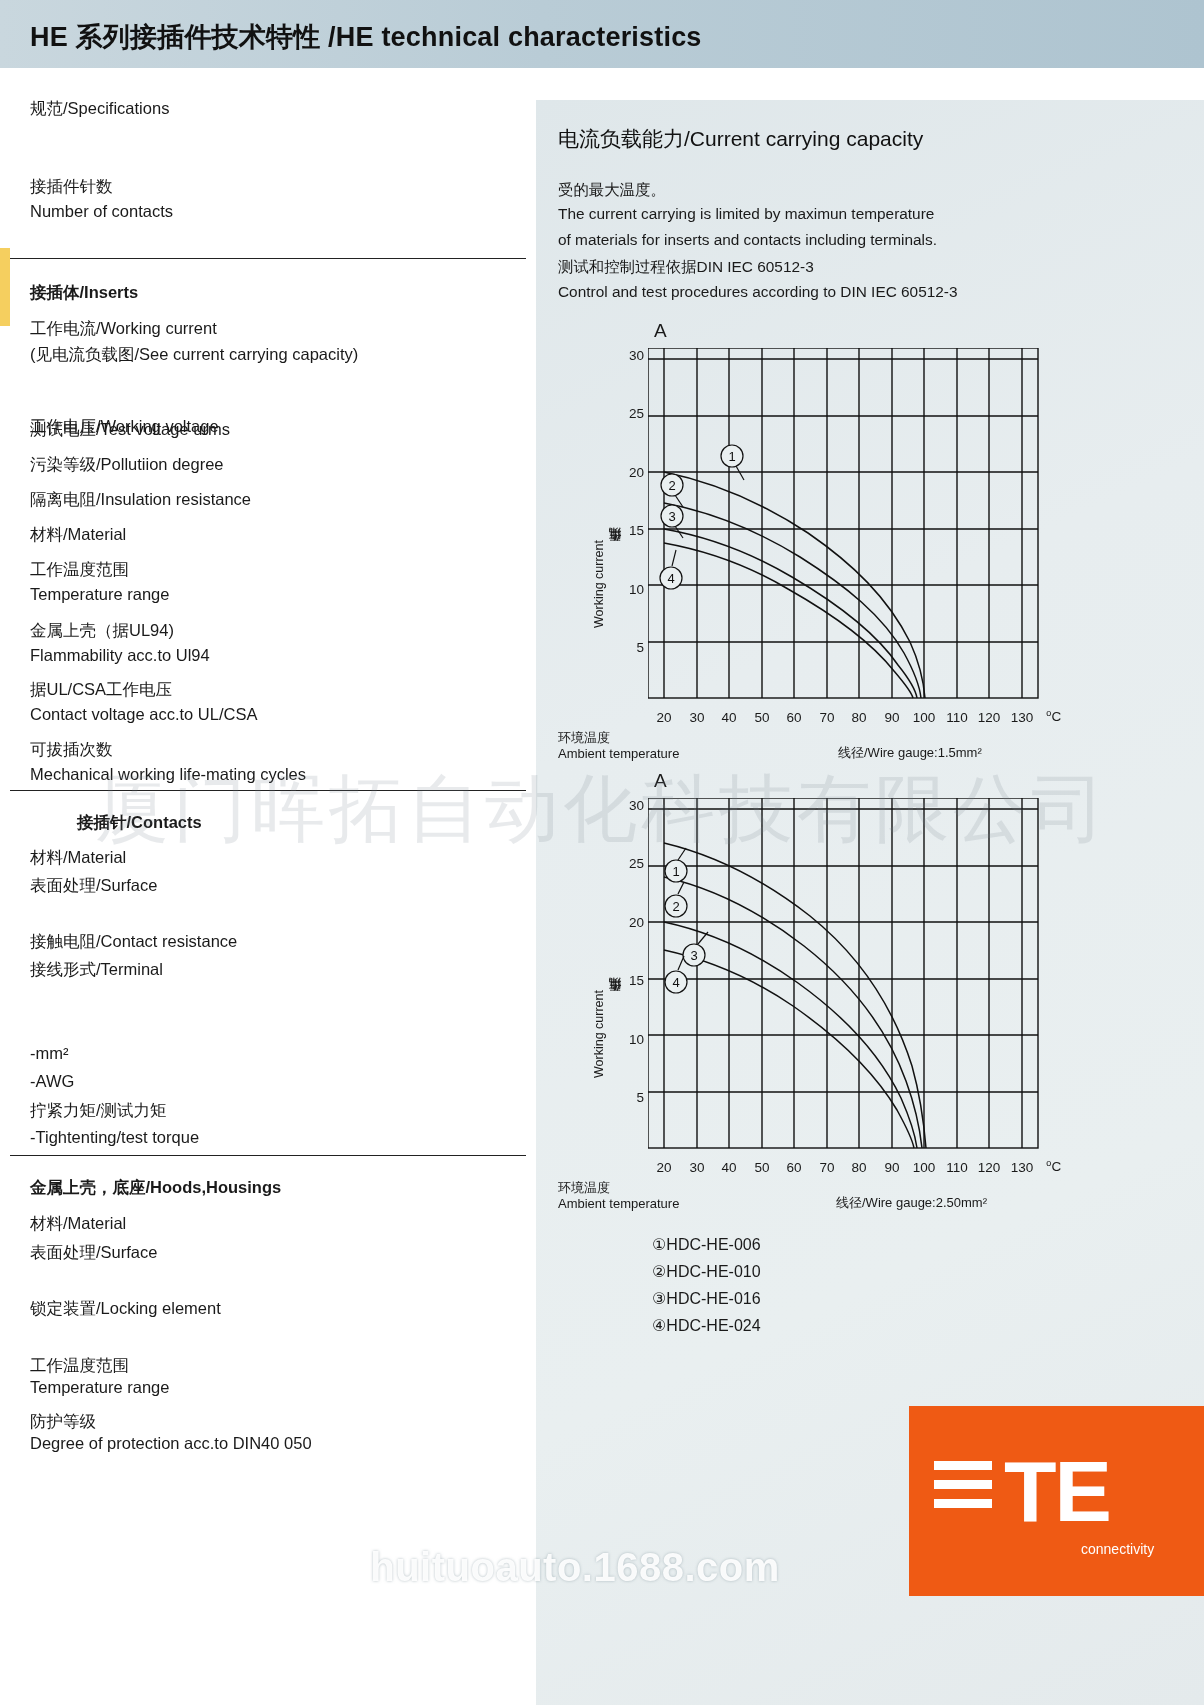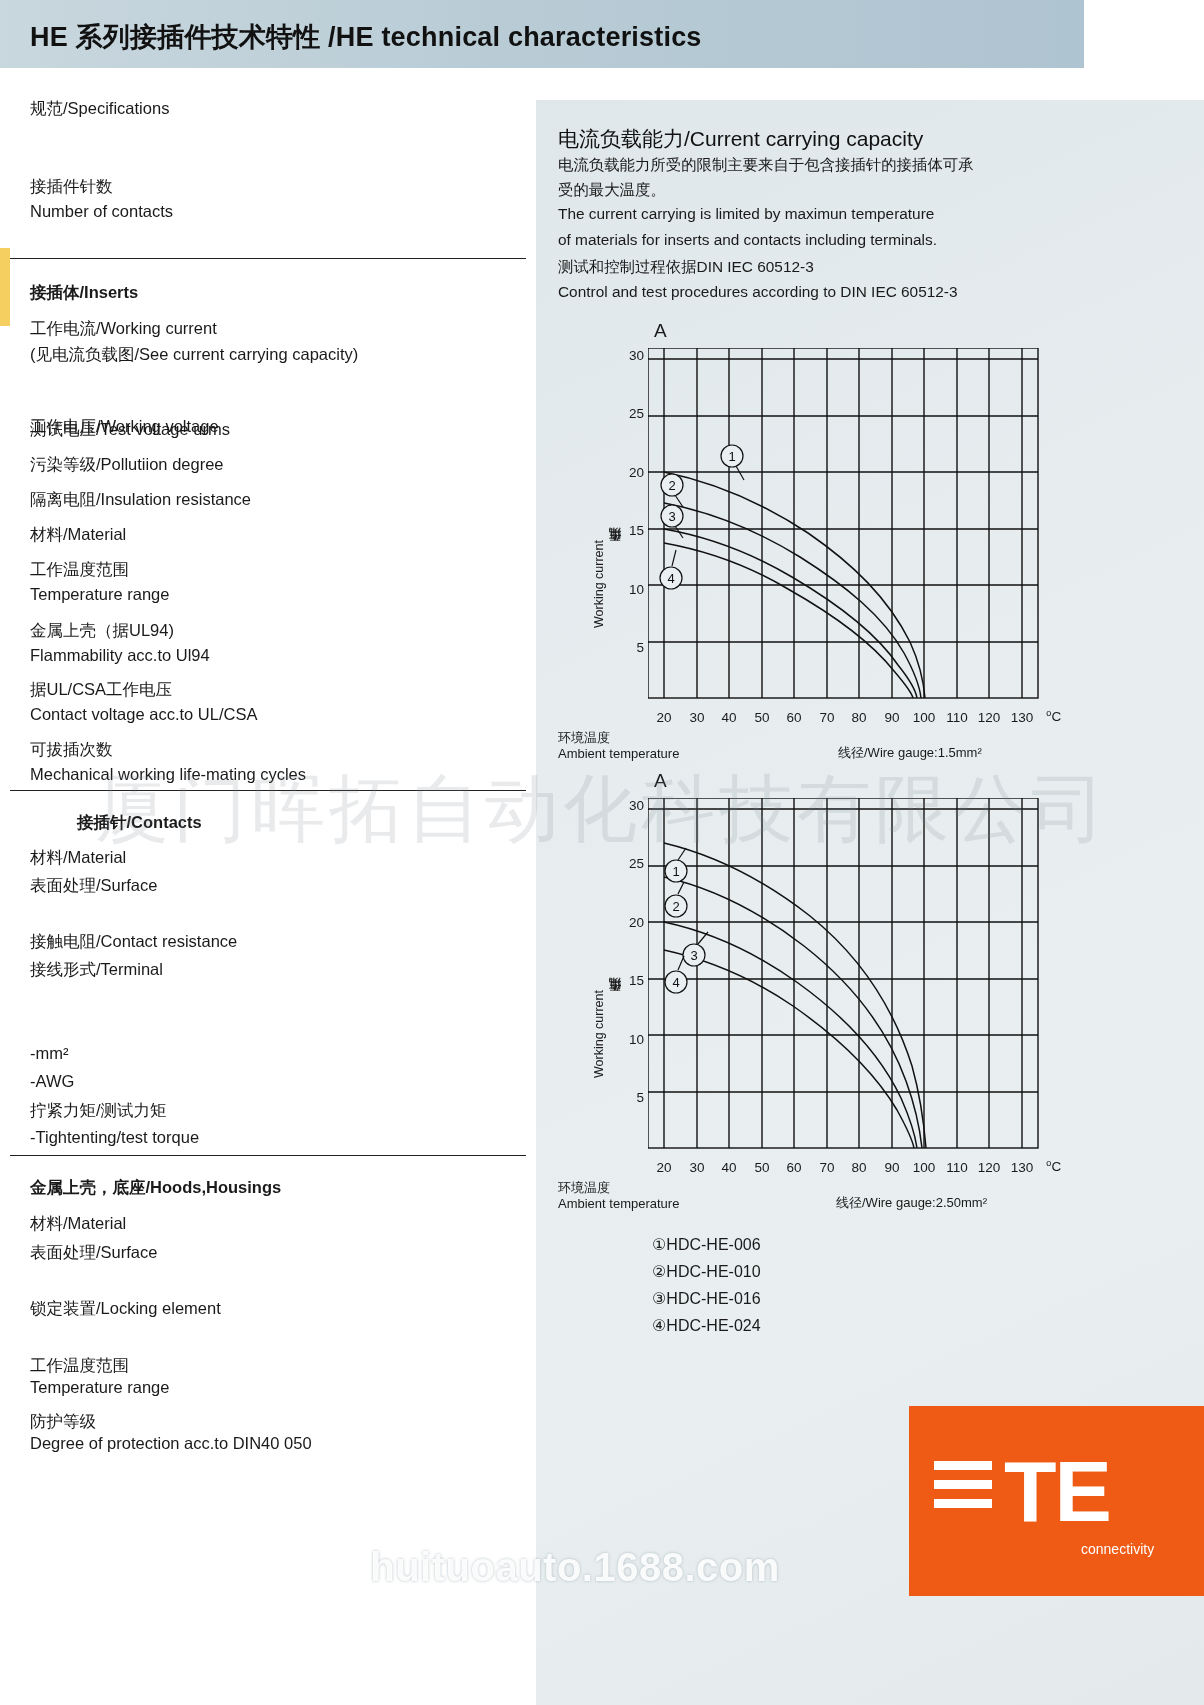--- a/index.html
+++ b/index.html
@@ -8,21 +8,21 @@
     width:1204px; height:1705px;
     font-family:"Liberation Sans","DejaVu Sans",sans-serif;
     background:#ffffff;
     color:#1a1a1a;
     position:relative;
     overflow:hidden;
   }
 
   
   #header-band{
-    position:absolute; left:0; top:0; width:1084px; height:68px;
+    position:absolute; left:0; top:0; width:1204px; height:68px;
     background:linear-gradient(to right,#c9d7de 0%, #b9ccd6 45%, #aec4d0 100%);
   }
   #header-title{
     position:absolute; left:30px; top:19px;
     font-size:27px; font-weight:600; color:#111; letter-spacing:.2px;
     white-space:nowrap;
   }
 
   
   #left-col{ position:absolute; left:0; top:68px; width:536px; height:1221px; }
@@ -221,21 +221,20 @@
     <div class="lbl" style="top:0;">防护等级</div>
     <div class="lbl2" style="top:23px;">Degree of protection acc.to DIN40 050</div>
 
   </div>
 </div>
 
 <div id="right-panel">
 
   <div id="rp-title">电流负载能力/Current carrying capacity</div>
 
-  <div class="rp-line" style="top:55px;">电流负载能力所受的限制主要来自于包含接插针的接插体可承</div>
   <div class="rp-line" style="top:80px;">受的最大温度。</div>
   <div class="rp-line" style="top:105px;">The current carrying is limited by maximun temperature</div>
   <div class="rp-line" style="top:131px;">of materials for inserts and contacts including terminals.</div>
   <div class="rp-line" style="top:157px;">测试和控制过程依据DIN IEC 60512-3</div>
   <div class="rp-line" style="top:183px;">Control and test procedures according to DIN IEC 60512-3</div>
 
   <div class="chart-wrap" style="left:0;top:218px;width:668px;height:436px;">
     <div class="axis-A" style="left:118px;top:2px;">A</div>
 
     <div class="ylab" style="left:72px;top:233px;">工作电流</div>

